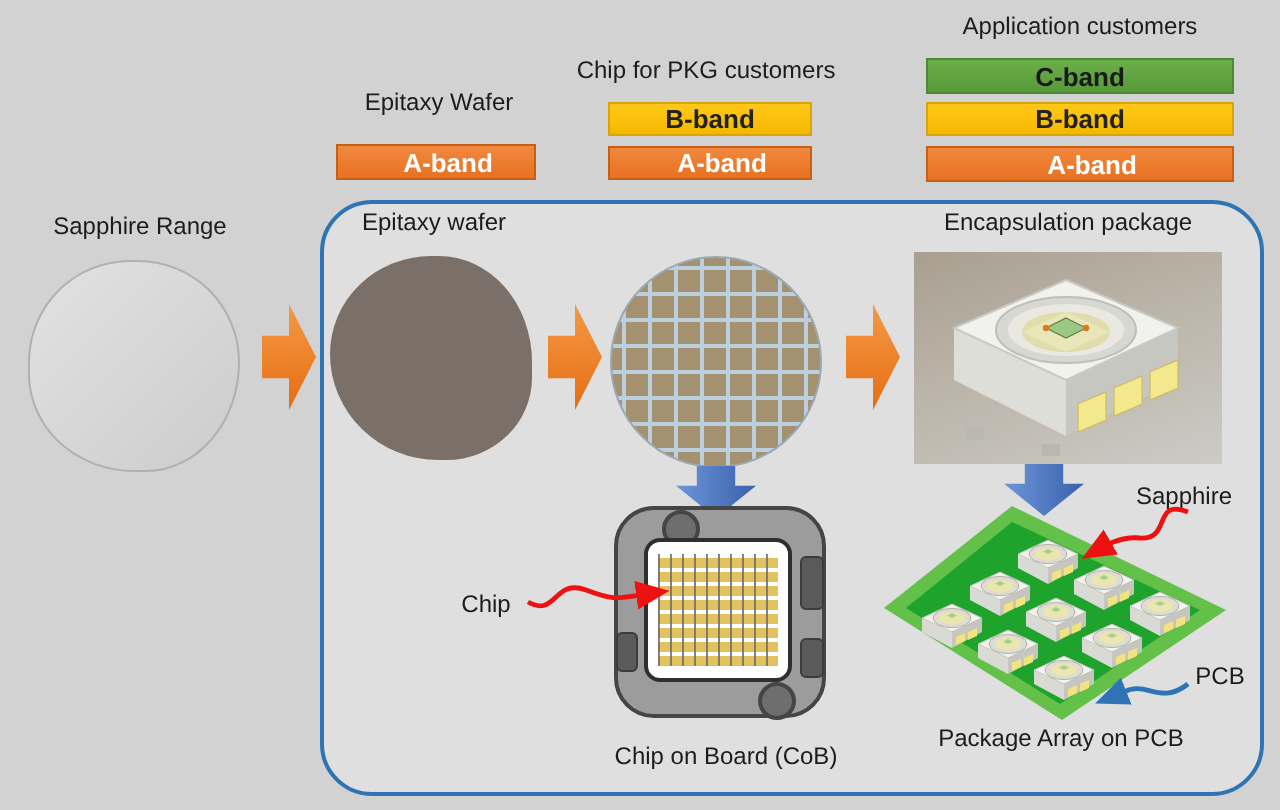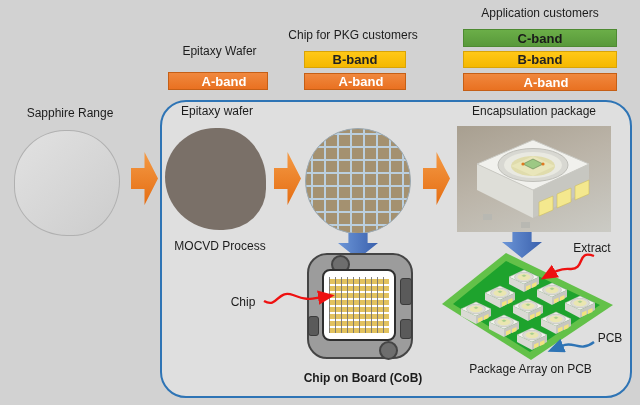--- a/index.html
+++ b/index.html
@@ -116,21 +116,20 @@
 
   <div class="lbl" style="left:8px;top:107px;width:124px;">Sapphire Range</div>
   <div id="sapphire-wafer"></div>
 
   <div class="h-arrow" style="left:131px;top:152px;"></div>
   <div class="h-arrow" style="left:274px;top:152px;"></div>
   <div class="h-arrow" style="left:423px;top:152px;"></div>
 
   <div class="lbl" style="left:158px;top:105px;width:118px;">Epitaxy wafer</div>
   <div id="epitaxy-wafer"></div>
-  <div class="lbl" style="left:158px;top:240px;width:124px;">MOCVD Process</div>
 
   <div id="sorting-wafer"></div>
 
   <div class="lbl" style="left:453px;top:105px;width:162px;">Encapsulation package</div>
   <div id="encap-photo">
     <svg width="154" height="106" viewBox="0 0 154 106">
       <polygon points="20,38 76,64 76,92 20,64" fill="#DEDED8"></polygon>
       <polygon points="132,38 76,64 76,92 132,64" fill="#C7C7C1"></polygon>
       <rect x="26" y="88" width="9" height="6" fill="#B8B8B2"></rect>
       <rect x="64" y="96" width="9" height="6" fill="#B8B8B2"></rect>
@@ -163,21 +162,21 @@
   </div>
   <div class="lbl" style="left:222px;top:296px;width:42px;">Chip</div>
   <svg class="callout-svg" style="left:262px;top:286px;" width="80" height="26" viewBox="0 0 80 26">
     <defs>
       <marker id="redhead1" markerWidth="8" markerHeight="8" refX="5" refY="3" orient="auto">
         <path d="M0,0 L7,3 L0,6 Z" fill="#EE1111"></path>
       </marker>
     </defs>
     <path d="M2,15 C16,23 15,3 31,9 S46,13 68,10" fill="none" stroke="#EE1111" stroke-width="2.4" marker-end="url(#redhead1)"></path>
   </svg>
-  <div class="lbl" style="left:288px;top:372px;width:150px;font-weight:bold;">Chip on Board (CoB)</div>
+  <div class="lbl" style="left:288px;top:372px;width:150px;">Chip on Board (CoB)</div>
 
   <svg class="callout-svg" style="left:438px;top:248px;" width="190" height="118" viewBox="0 0 190 118">
     <defs>
       <g id="pkg">
         <polygon points="-15,-3 0,-10 15,-3 0,4" fill="#F3F3EF" stroke="#BFBFB9" stroke-width="0.5"></polygon>
         <polygon points="-15,-3 0,4 0,12 -15,4" fill="#DADAD4"></polygon>
         <polygon points="15,-3 0,4 0,12 15,4" fill="#C6C6C0"></polygon>
         <ellipse cx="0" cy="-3" rx="9.5" ry="4.8" fill="#DCDCD4" stroke="#B2B2AA" stroke-width="0.5"></ellipse>
         <ellipse cx="0" cy="-3" rx="6.5" ry="3.2" fill="#EAE6B0"></ellipse>
         <polygon points="0,-5.5 2.5,-4.2 0,-3 -2.5,-4.2" fill="#A9CF8E"></polygon>
@@ -191,21 +190,21 @@
     <use href="#pkg" x="114" y="45"></use>
     <use href="#pkg" x="62" y="48"></use>
     <use href="#pkg" x="142" y="58"></use>
     <use href="#pkg" x="90" y="61"></use>
     <use href="#pkg" x="38" y="64"></use>
     <use href="#pkg" x="118" y="74"></use>
     <use href="#pkg" x="66" y="77"></use>
     <use href="#pkg" x="94" y="90"></use>
   </svg>
 
-  <div class="lbl" style="left:562px;top:242px;width:60px;">Extract</div>
+  <div class="lbl" style="left:562px;top:242px;width:60px;">Sapphire</div>
   <svg class="callout-svg" style="left:528px;top:252px;" width="70" height="30" viewBox="0 0 70 30">
     <defs>
       <marker id="redhead2" markerWidth="8" markerHeight="8" refX="5" refY="3" orient="auto">
         <path d="M0,0 L7,3 L0,6 Z" fill="#EE1111"></path>
       </marker>
     </defs>
     <path d="M66,4 C48,-3 58,18 42,17 C32,16 24,21 17,25" fill="none" stroke="#EE1111" stroke-width="2.4" marker-end="url(#redhead2)"></path>
   </svg>
 
   <div class="lbl" style="left:590px;top:332px;width:40px;">PCB</div>

